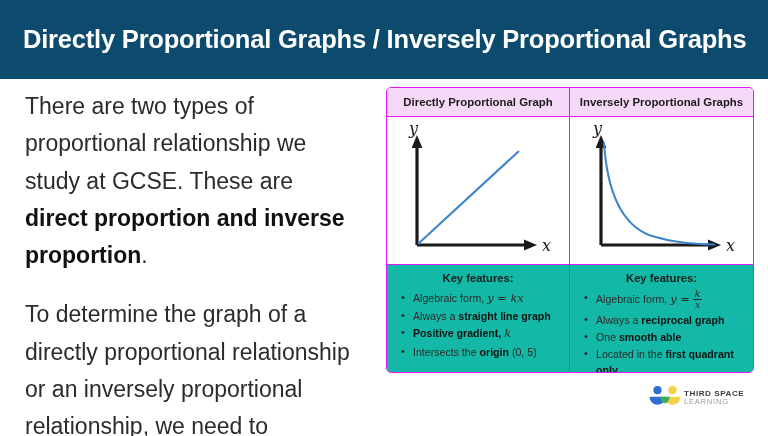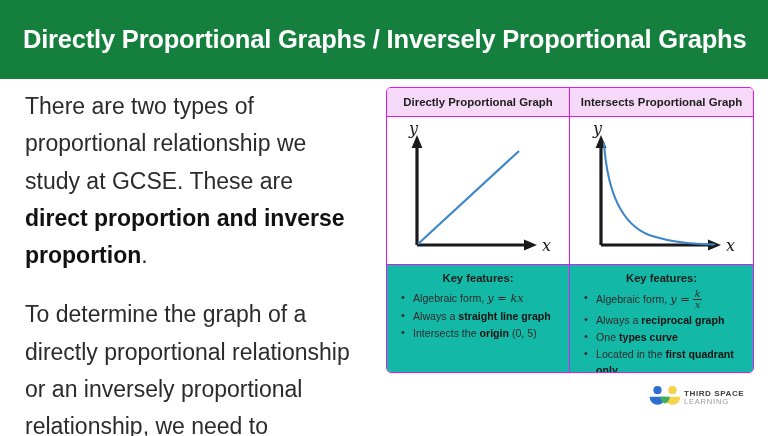--- a/index.html
+++ b/index.html
@@ -15,21 +15,21 @@
     position: relative;
   }
 
   
   #header-banner {
     position: absolute;
     left: 0;
     top: 0;
     width: 768px;
     height: 79px;
-    background: #15803d;
+    background: #0c4a6e;
     display: flex;
     align-items: center;
   }
   #header-title {
     color: #ffffff;
     font-size: 25.5px;
     font-weight: bold;
     letter-spacing: -0.2px;
     padding-left: 23px;
     white-space: nowrap;
@@ -213,21 +213,21 @@
 
 <div id="left-column">
   <p class="body-paragraph"><span>There are two types of proportional relationship we study at GCSE. These are </span><b>direct proportion and inverse proportion</b><span>.</span></p>
   <p class="body-paragraph">To determine the graph of a directly proportional relationship or an inversely proportional relationship, we need to understand how the two variables are linked and be able to sketch this on a set of axes.</p>
 </div>
 
 <div id="compare-table">
 
   <div class="table-head-row">
     <div class="table-head-cell left-cell">Directly Proportional Graph</div>
-    <div class="table-head-cell">Intersects Proportional Graph</div>
+    <div class="table-head-cell">Inversely Proportional Graphs</div>
   </div>
 
   <div class="table-graph-row">
 
     <div class="graph-cell left-cell">
       <svg width="182" height="146" viewBox="0 0 182 146">
 
         <line x1="30" y1="128" x2="30" y2="28" stroke="#1a1a1a" stroke-width="3.2"></line>
         <polygon points="30,18 24.6,31 35.4,31" fill="#1a1a1a"></polygon>
 
@@ -258,30 +258,31 @@
     </div>
   </div>
 
   <div class="table-features-row">
 
     <div class="features-cell left-cell">
       <div class="features-title">Key features:</div>
       <ul class="features-list">
         <li><span>Algebraic form,</span>&nbsp;<span class="math">y = kx</span></li>
         <li><span>Always a </span><b>straight line graph</b></li>
+        <li><b>Positive gradient,</b>&nbsp;<span class="math">k</span></li>
         <li><span>Intersects the </span><b>origin</b><span> (0, 5)</span></li>
       </ul>
     </div>
 
     <div class="features-cell">
       <div class="features-title">Key features:</div>
       <ul class="features-list">
         <li><span>Algebraic form,</span>&nbsp;<span class="math">y =</span>&nbsp;<span class="frac"><span class="num">k</span><span class="den">x</span></span></li>
         <li><span>Always a </span><b>reciprocal graph</b></li>
-        <li><span>One </span><b>types curve</b></li>
+        <li><span>One </span><b>smooth able</b></li>
         <li><span>Located in the </span><b>first quadrant only</b></li>
 
       </ul>
     </div>
   </div>
 
 </div>
 
 <div id="logo-block">
   <svg width="36" height="26" viewBox="0 0 36 26">

